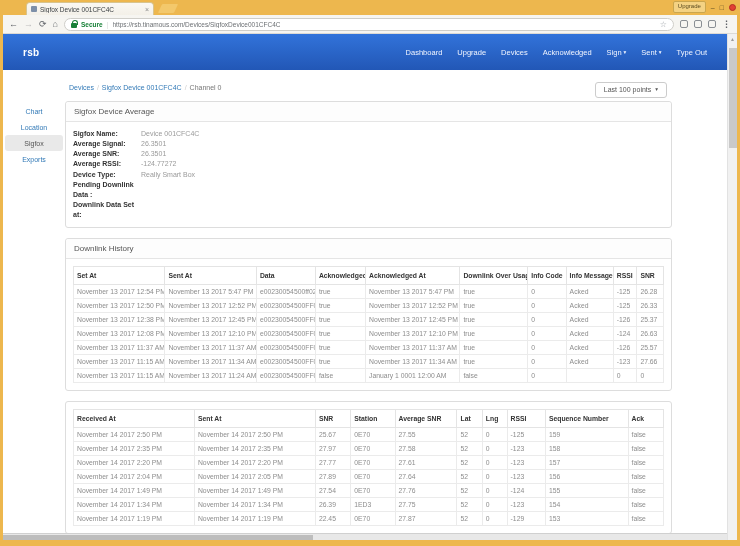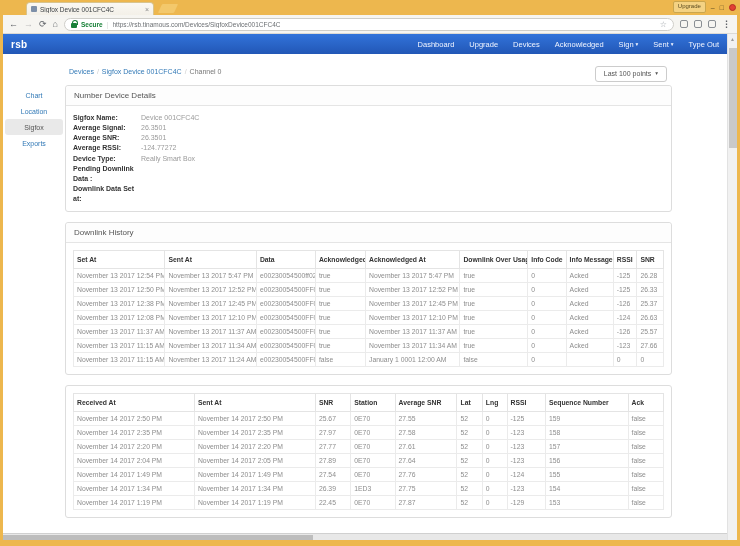--- a/index.html
+++ b/index.html
@@ -71,22 +71,22 @@
   .v-scrollbar .arrow { display:block; text-align:center; font-size:5px; color:#9a9a9a; padding-top:2px; }
   .v-thumb { position:absolute; top:14px; left:1px; width:8px; height:100px; background:#c9c9c9; }
   .h-scrollbar {
     position:absolute; top:533px; left:3px; width:724px; height:7px;
     background:#e8e8e8; border-top:1px solid #d0d0d0;
   }
   .h-thumb { position:absolute; left:0; top:1px; width:310px; height:5px; background:#bdbdbd; }
 
   
   .navbar {
-    height:20px; background:linear-gradient(180deg,#3273da,#2257b6);
-    display:flex; align-items:center; padding:0 8px; color:#fff;
+    height:36px; background:linear-gradient(180deg,#3273da,#2257b6);
+    display:flex; align-items:center; padding:0 20px; color:#fff;
   }
   .brand { font-size:10px; font-weight:bold; letter-spacing:.3px; }
   .nav-links { margin-left:auto; display:flex; align-items:flex-start; gap:15px; }
   .nav-link { font-size:7.5px; color:#f0f4ff; cursor:pointer; white-space:nowrap; }
   .caret { font-size:5.5px; margin-left:2px; vertical-align:1px; }
 
   
   .page { position:relative; padding-top:14px; }
   .breadcrumb { margin-left:66px; font-size:7px; color:#999; }
   .breadcrumb a { color:#337ab7; text-decoration:none; }
@@ -198,21 +198,21 @@
         <div class="sidebar">
           <a class="side-item">Chart</a>
           <a class="side-item">Location</a>
           <a class="side-item active">Sigfox</a>
           <a class="side-item">Exports</a>
         </div>
 
         <div class="main">
 
           <div class="panel">
-            <div class="panel-heading">Number Device Details</div>
+            <div class="panel-heading">Sigfox Device Average</div>
             <div class="panel-body">
               <div class="dl-row">
                   <span class="dl-label">Sigfox Name:</span>
                   <span class="dl-value">Device 001CFC4C</span>
                 </div>
               <div class="dl-row">
                   <span class="dl-label">Average Signal:</span>
                   <span class="dl-value">26.3501</span>
                 </div>
               <div class="dl-row">

